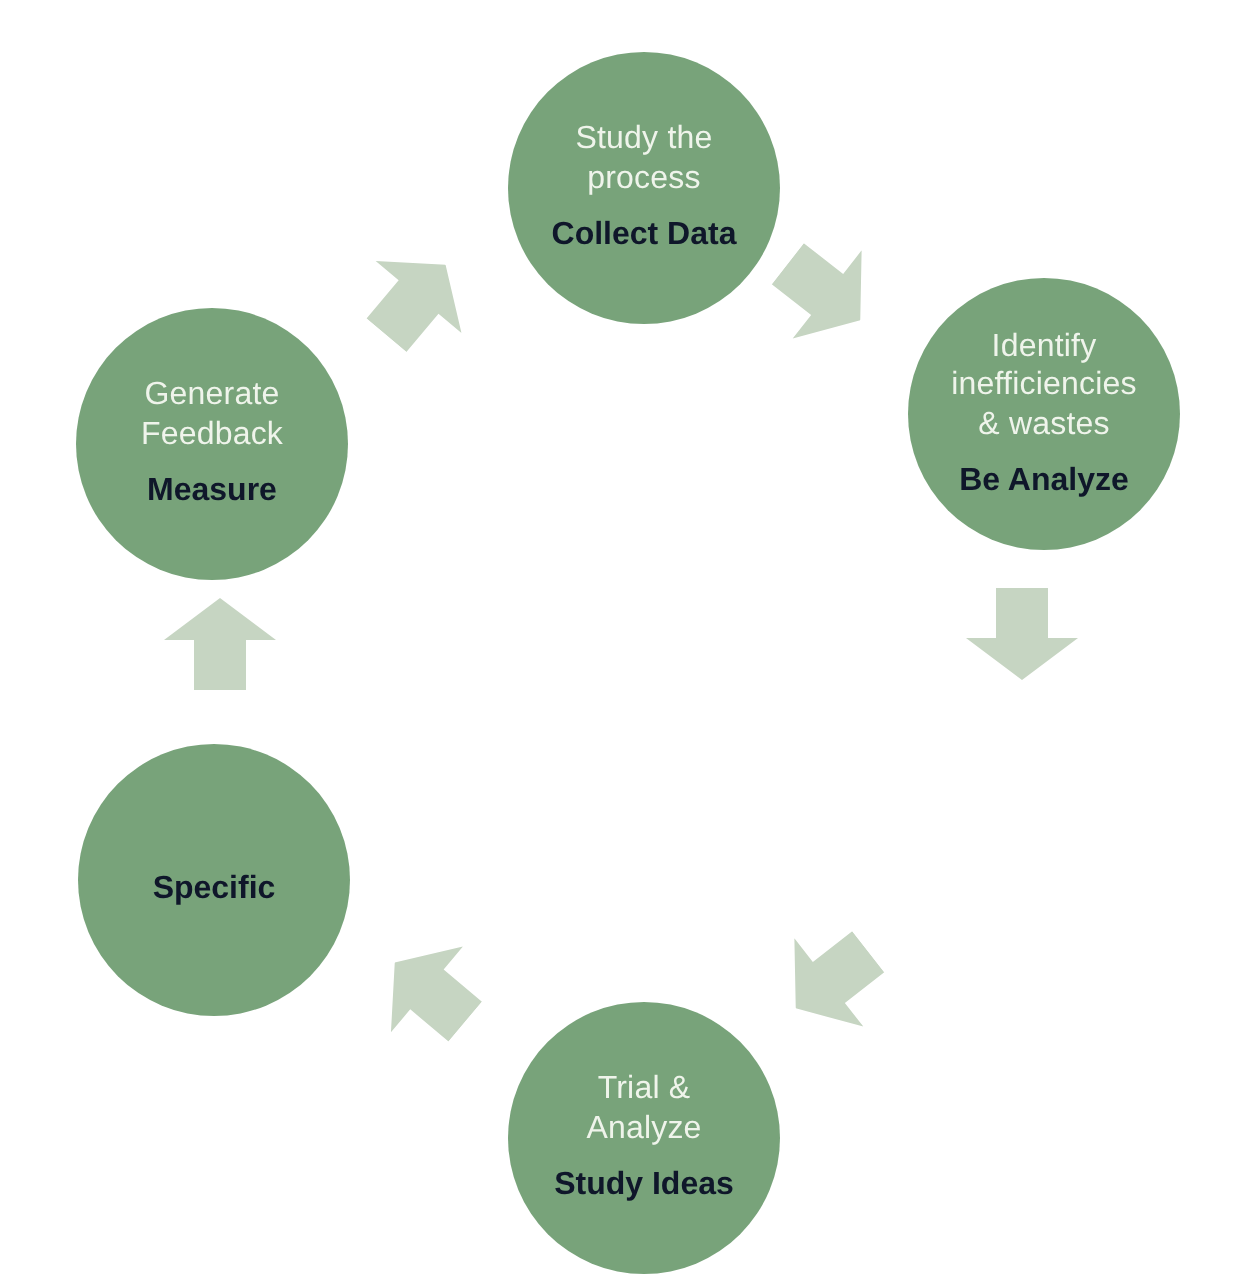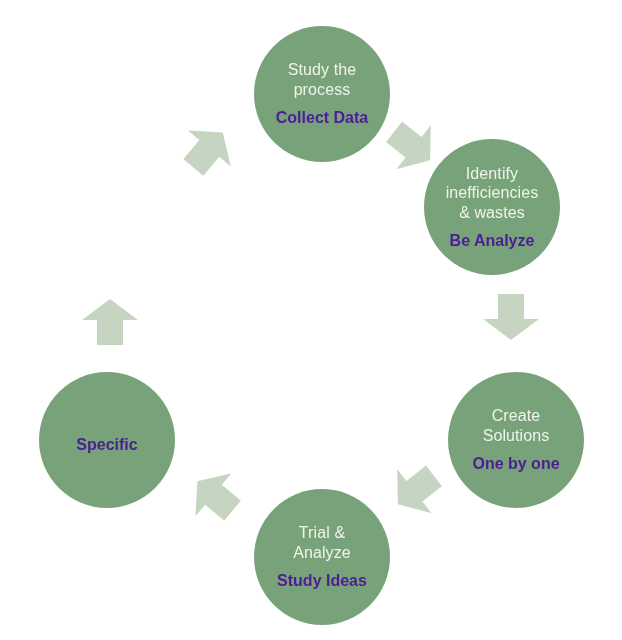--- a/index.html
+++ b/index.html
@@ -11,27 +11,27 @@
     position:absolute;width:136px;height:136px;border-radius:50%;
     background:#78a37a;
     display:flex;flex-direction:column;align-items:center;justify-content:center;
     text-align:center;
   }
   .lines{
     white-space:pre-line;color:#eff4eb;font-size:16px;line-height:1.22;
     font-weight:400;letter-spacing:0.1px;
   }
   .tagline{
-    margin-top:9px;color:#4c1d95;font-size:16px;font-weight:700;line-height:1.2;
+    margin-top:9px;color:#0f172a;font-size:16px;font-weight:700;line-height:1.2;
   }
   
   .pos-study    {left:254px;top:26px;}
-  .pos-identify {left:424px;top:139px;}
+  .pos-identify {left:454px;top:139px;}
   .pos-create   {left:448px;top:372px;}
-  .pos-trial    {left:254px;top:489px;}
+  .pos-trial    {left:254px;top:501px;}
   .pos-choose   {left:39px; top:372px;}
   .pos-generate {left:38px; top:154px;}
   
   .arrow{position:absolute;width:56px;height:46px;}
   .arrow svg{display:block;width:100%;height:100%;}
   .arrow polygon{fill:#c6d5c2;}
   .arr-1{left:180px;top:127px;transform:rotate(40deg);}   
   .arr-2{left:384px;top:123px;transform:rotate(128deg);}  
   .arr-3{left:483px;top:294px;transform:rotate(180deg);}  
   .arr-4{left:388px;top:467px;transform:rotate(232deg);}  
@@ -49,36 +49,36 @@
     <div class="tagline">Collect Data</div>
   </div>
 
   <div class="circle pos-identify">
     <div class="lines">Identify
 inefficiencies
 &amp; wastes</div>
     <div class="tagline">Be Analyze</div>
   </div>
 
-  <div class="circle pos-create">
-    <div class="lines">Create
-Solutions</div>
-    <div class="tagline">One by one</div>
-  </div>
 
   <div class="circle pos-trial">
     <div class="lines">Trial &amp;
 Analyze</div>
     <div class="tagline">Study Ideas</div>
   </div>
 
   <div class="circle pos-choose">
     <div class="tagline">Specific</div>
   </div>
 
+  <div class="circle pos-generate">
+    <div class="lines">Generate
+Feedback</div>
+    <div class="tagline">Measure</div>
+  </div>
 
   <div class="arrow arr-1">
     <svg viewBox="0 0 56 46" aria-hidden="true">
         <polygon points="28,0 56,21 41,21 41,46 15,46 15,21 0,21"></polygon>
       </svg>
   </div>
   <div class="arrow arr-2">
     <svg viewBox="0 0 56 46" aria-hidden="true">
         <polygon points="28,0 56,21 41,21 41,46 15,46 15,21 0,21"></polygon>
       </svg>

